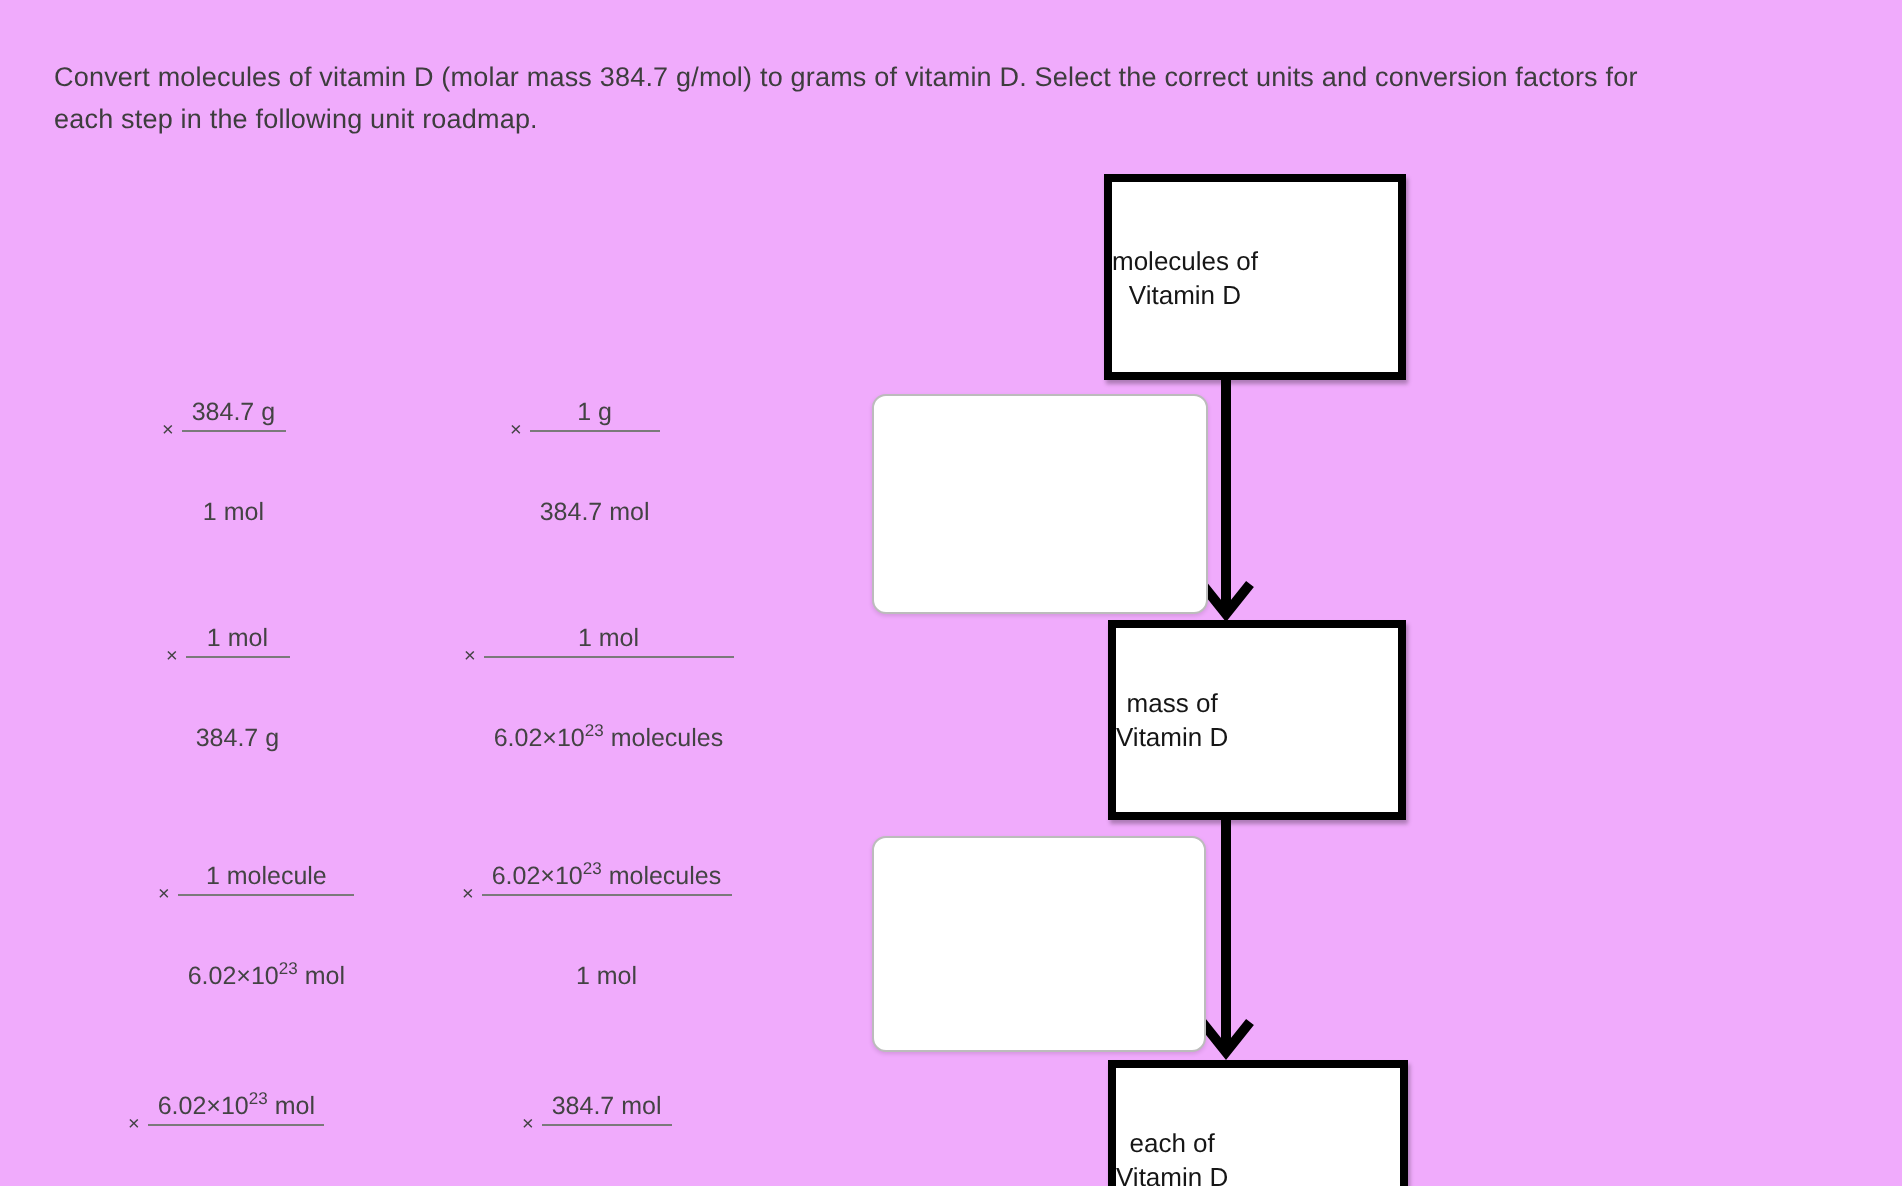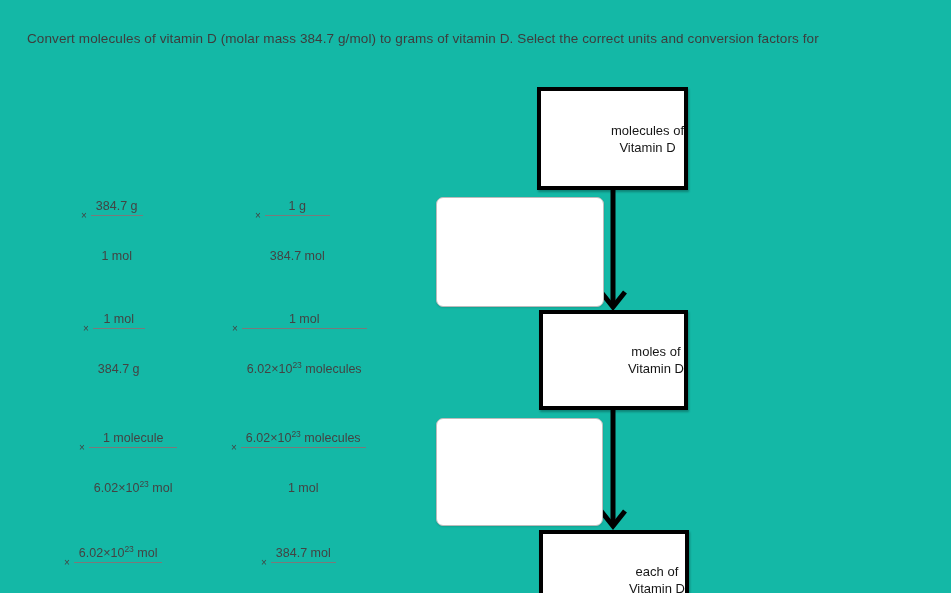--- a/index.html
+++ b/index.html
@@ -1,21 +1,21 @@
 <!DOCTYPE html>
 <html style="--text-main: #3d3d3d; --text-tile: #434343; --text-box: #161616; --frac-bar: #7a7a7a; --box-border: #000000; --dropzone-border: #bcbcbc;"><head>
 <meta charset="utf-8">
 <style>
   html, body { margin: 0; padding: 0; background: #ffffff; }
   #canvas {
     position: relative;
     width: 951px;
     height: 593px;
     overflow: hidden;
-    background: #14b8a6;
+    background: #f0abfc;
     font-family: "Liberation Sans", sans-serif;
   }
 
   
   .instructions {
     position: absolute;
     left: 27px;
     top: 28px;
     width: 915px;
     font-size: 13.5px;
@@ -61,22 +61,23 @@
 
   
   .stage {
     position: absolute;
     box-sizing: border-box;
     border: 4px solid var(--box-border, #000000);
     background: #ffffff;
     box-shadow: 1px 2px 2px rgba(0,0,0,0.28);
     display: flex;
     align-items: center;
-    justify-content: flex-end;
+    justify-content: flex-start;
     z-index: 2;
+    margin-left: 15px;
   }
   .stage-label {
     text-align: center;
     font-size: 13px;
     line-height: 17px;
     color: var(--text-box, #161616);
   }
 
   
   .dropzone {
@@ -90,20 +91,21 @@
     cursor: pointer;
   }
 </style>
 </head>
 <body>
 
 <div id="canvas">
 
   <div class="instructions">
     <div>Convert molecules of vitamin D (molar mass 384.7 g/mol) to grams of vitamin D.  Select the correct units and conversion factors for</div>
+    <div>each step in the following unit roadmap.</div>
   </div>
 
   <svg class="arrows" width="951" height="593">
     <line x1="613" y1="189" x2="613" y2="303" stroke="#000000" stroke-width="5"></line>
     <polyline points="601,292 613,307 625,292" fill="none" stroke="#000000" stroke-width="5"></polyline>
     <line x1="613" y1="409" x2="613" y2="522" stroke="#000000" stroke-width="5"></line>
     <polyline points="601,511 613,526 625,511" fill="none" stroke="#000000" stroke-width="5"></polyline>
   </svg>
 
   <div class="tile" style="left:81px;top:167px">
@@ -175,21 +177,21 @@
 
   <div class="stage" style="left:537px;top:87px;width:151px;height:103px">
     <div class="stage-label">
       <div>molecules of</div>
       <div>Vitamin D</div>
     </div>
   </div>
 
   <div class="stage" style="left:539px;top:310px;width:149px;height:100px">
     <div class="stage-label">
-      <div>moles of</div>
+      <div>mass of</div>
       <div>Vitamin D</div>
     </div>
   </div>
 
   <div class="stage" style="left:539px;top:530px;width:150px;height:100px">
     <div class="stage-label">
       <div>each of</div>
       <div>Vitamin D</div>
     </div>
   </div>

